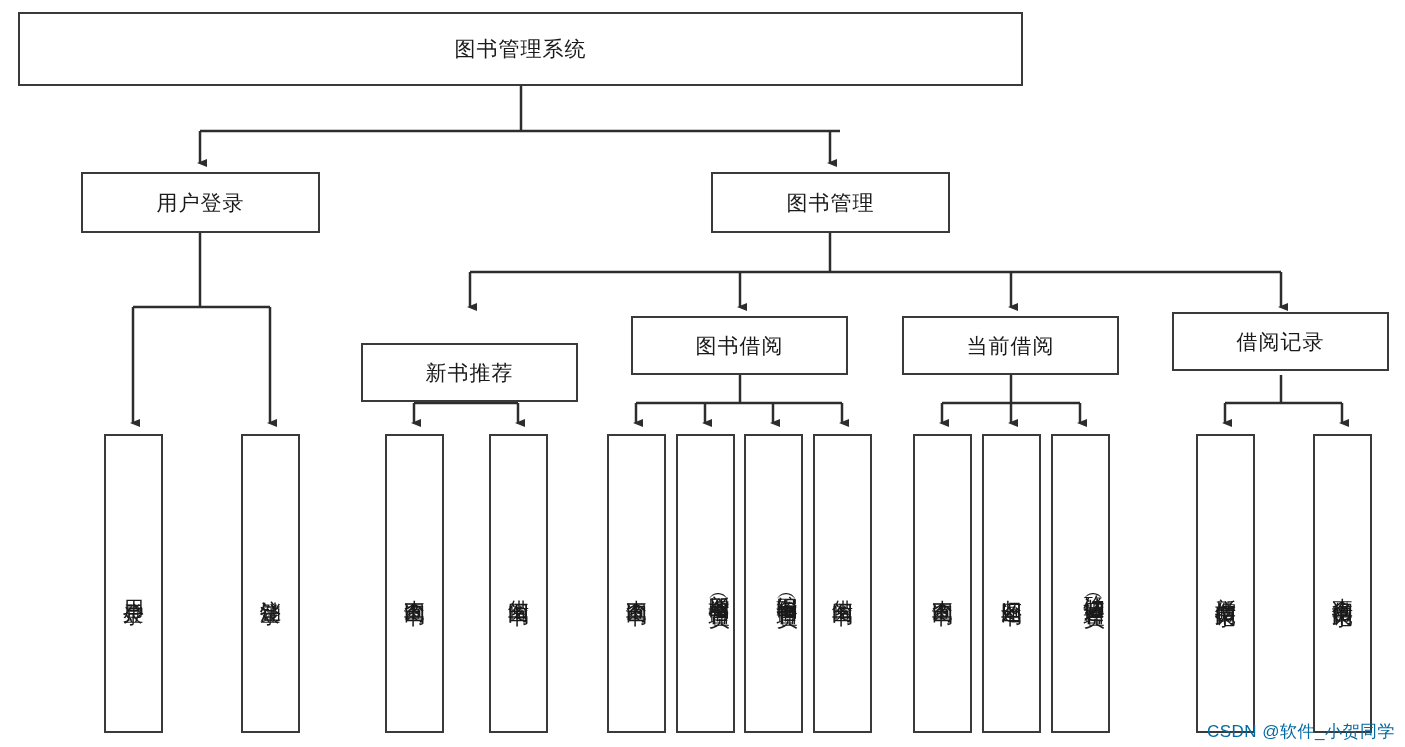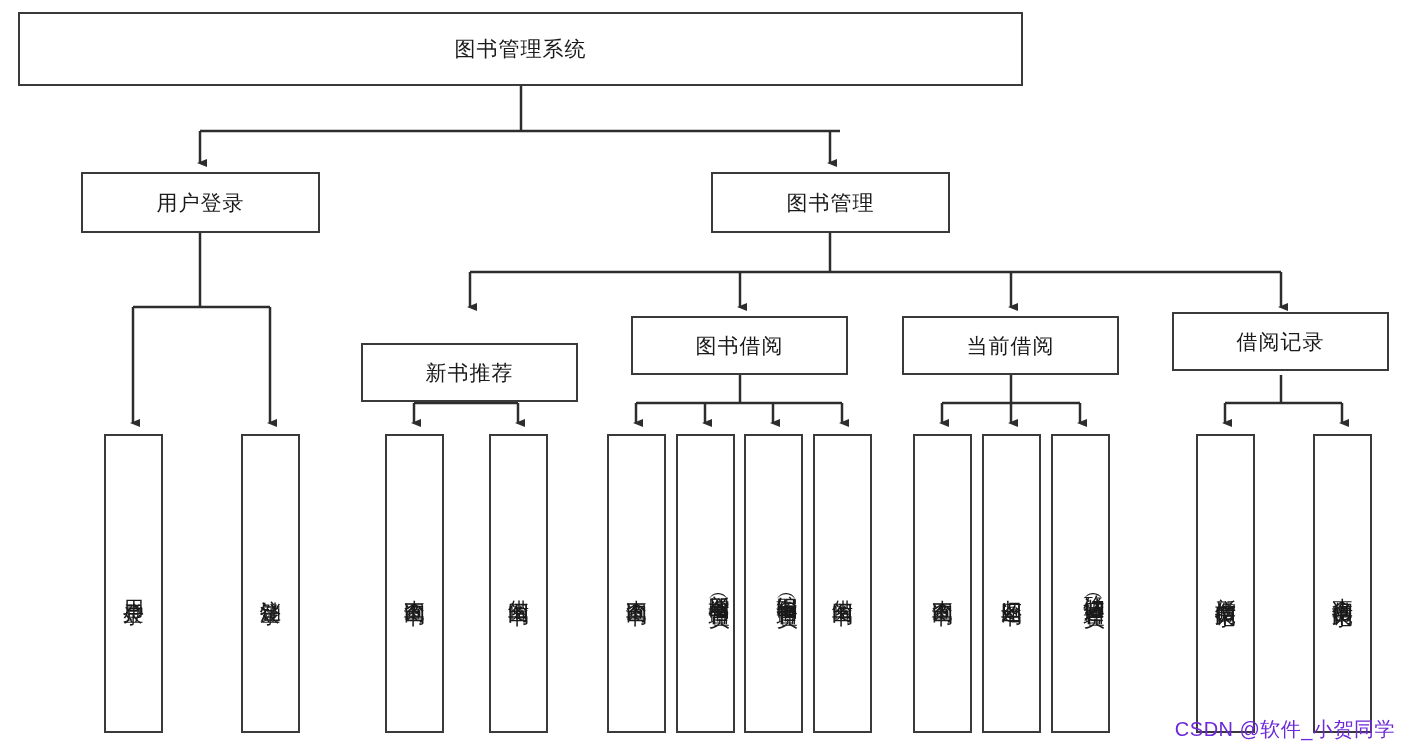--- a/index.html
+++ b/index.html
@@ -55,22 +55,22 @@
     align-items: center;
   }
   .node-label {
     display: block;
     white-space: nowrap;
   }
   .watermark {
     position: absolute;
     right: 10px;
     bottom: 4px;
-    font-size: 20px;
-    color: #6d28d9;
+    font-size: 17px;
+    color: #0369a1;
     letter-spacing: 0.5px;
     z-index: 5;
     white-space: nowrap;
   }
 </style>
 </head>
 <body>
 
 <div id="canvas">
 

